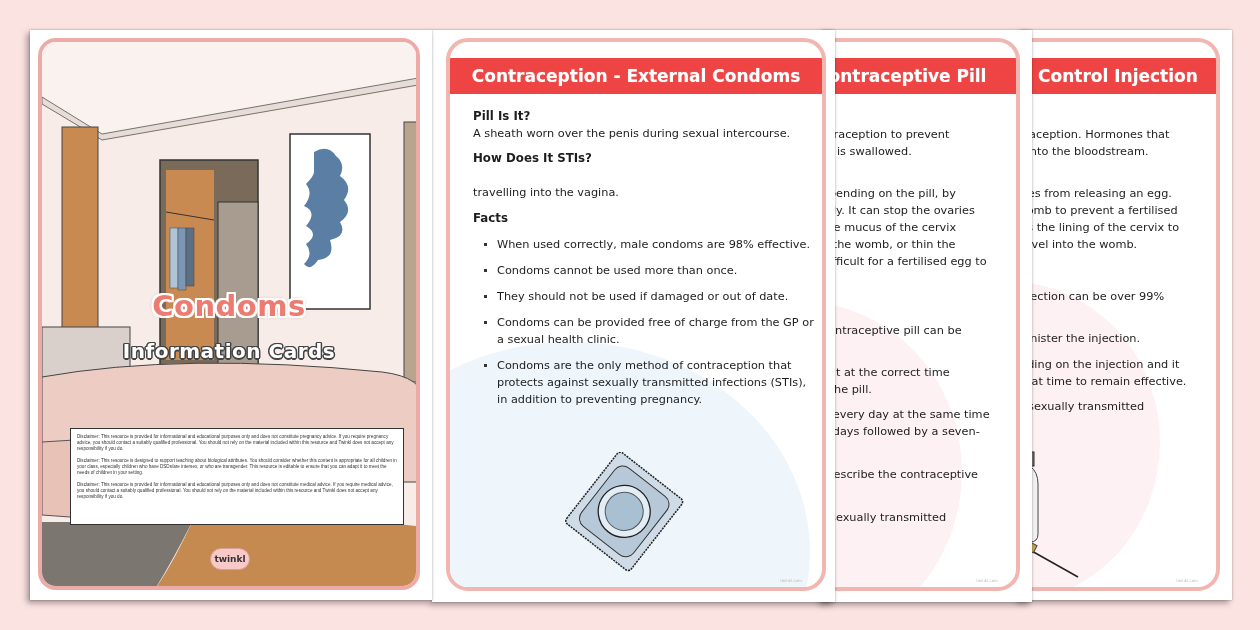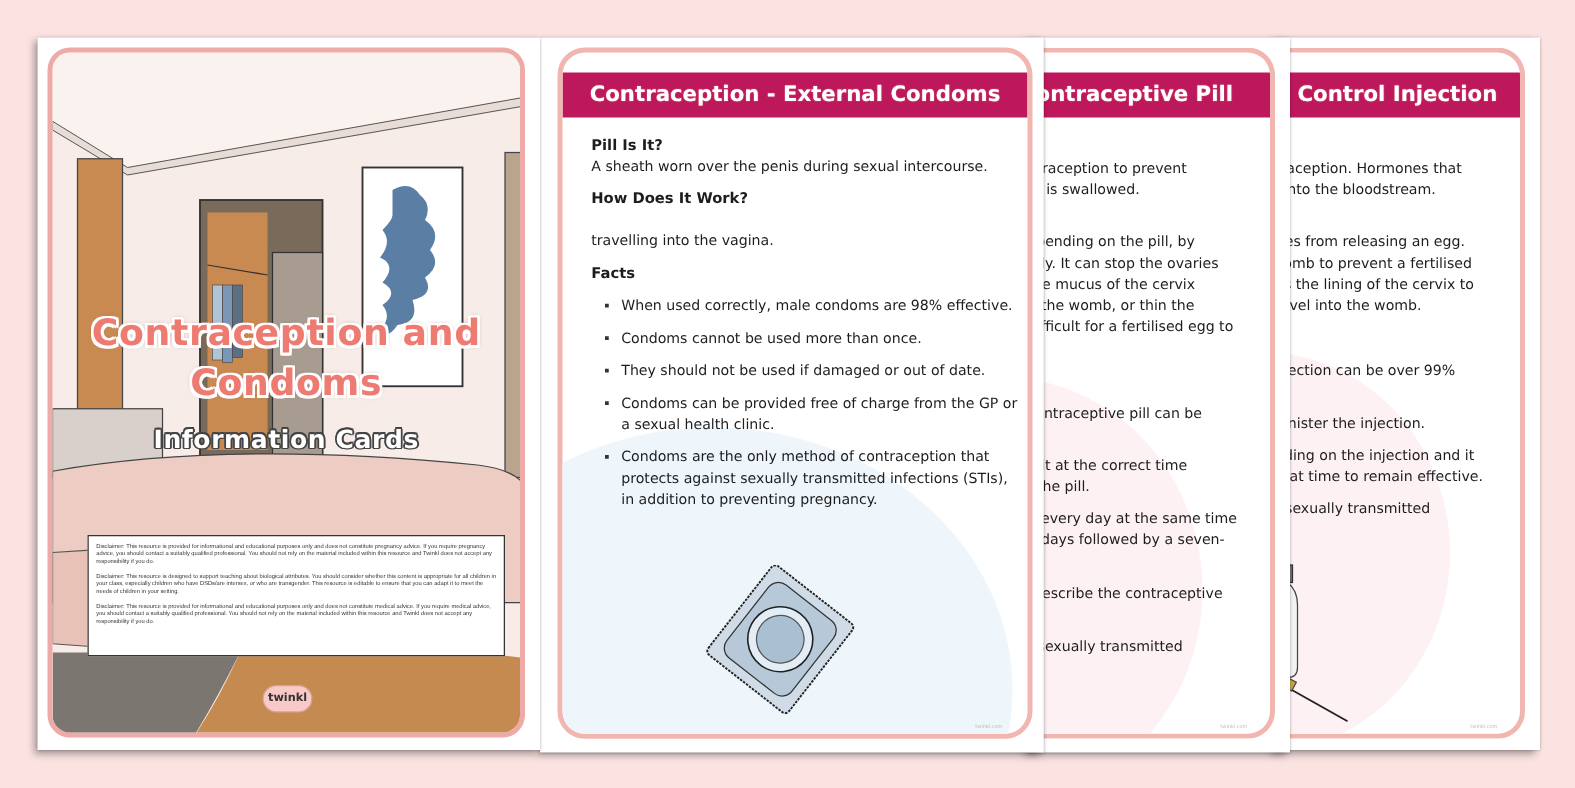--- a/index.html
+++ b/index.html
@@ -9,21 +9,21 @@
   .sheet {
     position: absolute; background: #ffffff;
     box-shadow: -3px 3px 6px rgba(0,0,0,0.35), 0 0 2px rgba(0,0,0,0.3);
   }
   .card-border {
     position: absolute; border: 4px solid #f2b6b0; border-radius: 22px 22px 22px 22px;
     overflow: hidden; background: #fff;
   }
   .band {
     position: absolute; left: 0; right: 0; top: 16px; height: 36px;
-    background: #be185d; color: #fff;
+    background: #ef4444; color: #fff;
     font-family: "DejaVu Sans", sans-serif; font-weight: bold; font-size: 17px;
     text-align: center; line-height: 36px; white-space: nowrap;
     text-shadow: 0 0 1px #e79a93;
   }
   .blob { position: absolute; border-radius: 50%; }
 
   
   #sheet-4 { left: 1020px; top: 30px; width: 212px; height: 570px; }
   #sheet-3 { left: 822px; top: 30px; width: 210px; height: 572px; }
   #sheet-2 { left: 432px; top: 30px; width: 403px; height: 572px; }
@@ -128,21 +128,21 @@
     <div class="footer-mark" style="right:18px; bottom:4px;">twinkl.com</div>
   </div>
 </div>
 
 <div class="sheet" id="sheet-2">
   <div class="card-border" style="left:14px; top:8px; width:380px; height:553px;">
     <div class="blob" style="left:-120px; top:300px; width:480px; height:420px; background:#eef5fb;"></div>
     <div class="band">Contraception - External Condoms</div>
     <div class="content-text h" style="left:23px; top:66px;">Pill Is It?</div>
     <div class="content-text" style="left:23px; top:83px;">A sheath worn over the penis during sexual intercourse.</div>
-    <div class="content-text h" style="left:23px; top:108px;">How Does It Work?</div>
+    <div class="content-text h" style="left:23px; top:108px;">How Does It STIs?</div>
     <div class="content-text" style="left:23px; top:142px;">travelling into the vagina.</div>
     <div class="content-text h" style="left:23px; top:168px;">Facts</div>
     <ul class="facts-list" style="left:23px; top:194px;">
       <li><span>When used correctly, male condoms are 98% effective.</span></li>
       <li><span>Condoms cannot be used more than once.</span></li>
       <li><span>They should not be used if damaged or out of date.</span></li>
       <li><span>Condoms can be provided free of charge from the GP or</span><br><span>a sexual health clinic.</span></li>
       <li><span>Condoms are the only method of contraception that</span><br><span>protects against sexually transmitted infections (STIs),</span><br><span>in addition to preventing pregnancy.</span></li>
     </ul>
     <svg style="position:absolute; left:100px; top:410px;" width="150" height="120">
@@ -174,21 +174,20 @@
       <rect x="176" y="160" width="40" height="163" fill="#a89c90" stroke="#333"></rect>
       <rect x="248" y="92" width="80" height="175" fill="#fff" stroke="#333" stroke-width="1.5"></rect>
       <path d="M272 110 q14 -8 22 4 q10 8 4 20 q14 10 4 24 q10 12 -4 22 q8 14 -10 18 q6 18 -12 20 q-8 12 -14 4 q10 -10 2 -20 q14 -10 0 -18 q12 -14 -2 -20 q10 -12 2 -22 q8 -8 8 -12z" fill="#5a7ea4"></path>
       <rect x="362" y="80" width="20" height="260" fill="#b9a58e" stroke="#444"></rect>
       <rect x="0" y="285" width="88" height="55" fill="#d9d0cb" stroke="#444"></rect>
       <path d="M0 335 q140 -25 340 -5 q42 5 42 30 v80 h-382z" fill="#edcdc3" stroke="#444"></path>
       <path d="M0 400 q160 -12 360 8 v70 q-170 10 -360 -5z" fill="#e8c2b6" stroke="#555"></path>
       <path d="M0 480 h150 q-20 40 -40 72 h-110z" fill="#7b7670"></path>
       <path d="M150 480 q120 -10 232 5 v67 h-272 q22 -32 40 -72z" fill="#c48a4f"></path>
     </svg>
-    <div class="title-main" style="top:207px;">Contraception and</div>
     <div class="title-main" style="top:247px;">Condoms</div>
     <div class="title-sub" style="top:297px;">Information Cards</div>
     <div class="disclaimer">
       <p>Disclaimer: This resource is provided for informational and educational purposes only and does not constitute pregnancy advice. If you require pregnancy advice, you should contact a suitably qualified professional. You should not rely on the material included within this resource and Twinkl does not accept any responsibility if you do.</p>
       <p>Disclaimer: This resource is designed to support teaching about biological attributes. You should consider whether this content is appropriate for all children in your class, especially children who have DSDs/are intersex, or who are transgender. This resource is editable to ensure that you can adapt it to meet the needs of children in your setting.</p>
       <p>Disclaimer: This resource is provided for informational and educational purposes only and does not constitute medical advice. If you require medical advice, you should contact a suitably qualified professional. You should not rely on the material included within this resource and Twinkl does not accept any responsibility if you do.</p>
     </div>
     <div class="logo">twinkl</div>
   </div>
 </div>

